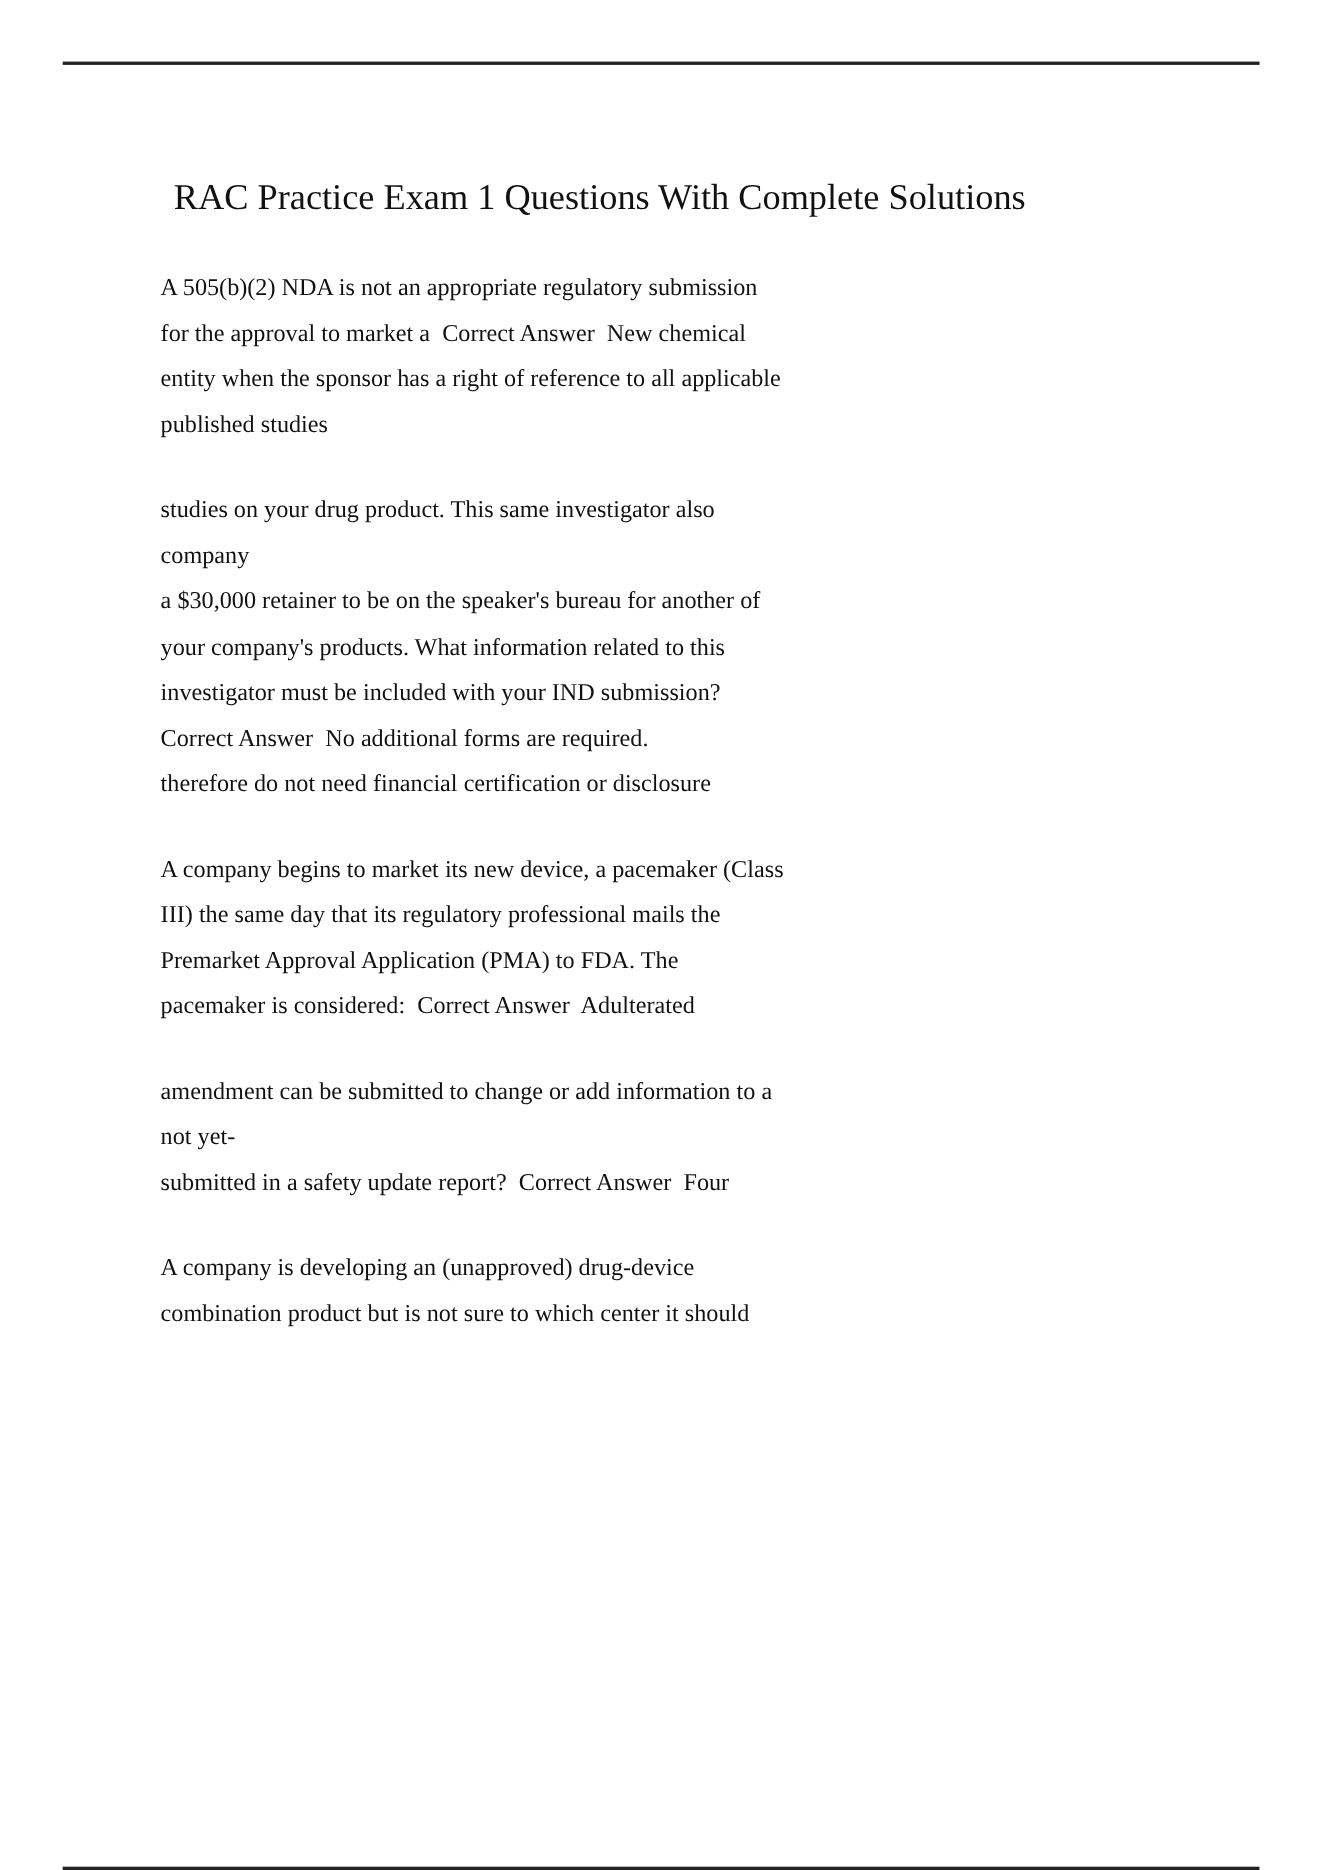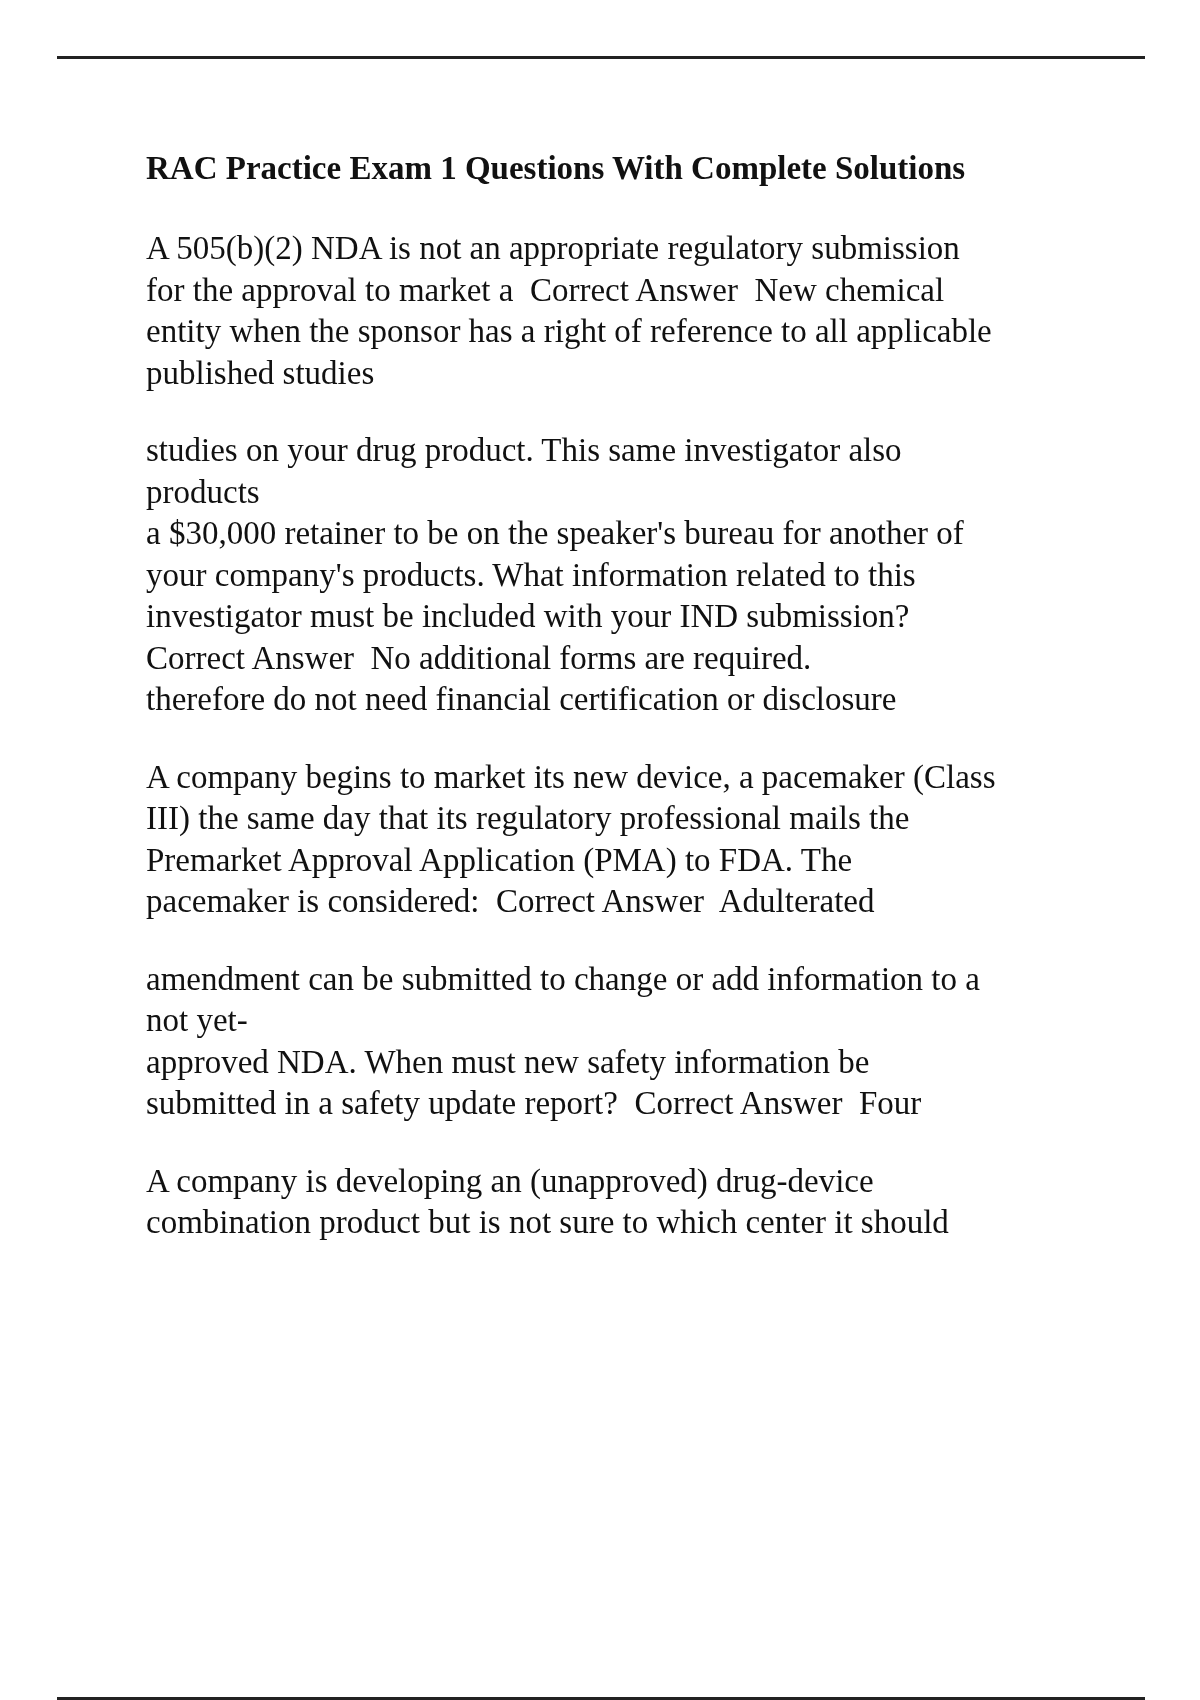--- a/index.html
+++ b/index.html
@@ -2,60 +2,59 @@
 <html><head>
   <meta charset="utf-8">
   <style>
     html, body { margin: 0; padding: 0; background: #ffffff; }
     body { width: 1200px; height: 1700px; position: relative; overflow: hidden;
            font-family: "Liberation Serif", serif; color: #111111; }
     .rule { position: absolute; left: 57px; width: 1088px; height: 3px; background: #222222; }
     .rule.top { top: 56px; }
     .rule.bottom { top: 1697px; }
     .content { position: absolute; left: 146px; top: 144px; width: 1000px; }
-    h1 { margin: 0; font-size: 33px; font-weight: bold; line-height: 48px; letter-spacing: 0; }
-    .entry { margin-top: 36px; font-size: 33px; line-height: 41.5px; }
+    h1 { margin: 12px; font-size: 33px; font-weight: normal; line-height: 48px; letter-spacing: 0; }
+    .entry { margin-top: 36px; font-size: 22px; line-height: 41.5px; }
     .line { display: block; white-space: pre; }
   </style>
 </head>
 <body>
 
 <div class="rule top"></div>
 
 <div class="content">
   <h1>RAC Practice Exam 1 Questions With Complete Solutions</h1>
 
   <div class="entry">
     <span class="line">A 505(b)(2) NDA is not an appropriate regulatory submission</span>
     <span class="line">for the approval to market a  Correct Answer  New chemical</span>
     <span class="line">entity when the sponsor has a right of reference to all applicable</span>
     <span class="line">published studies</span>
   </div>
 
   <div class="entry">
     <span class="line">studies on your drug product. This same investigator also</span>
-    <span class="line">products</span>
+    <span class="line">company</span>
     <span class="line">a $30,000 retainer to be on the speaker's bureau for another of</span>
     <span class="line">your company's products. What information related to this</span>
     <span class="line">investigator must be included with your IND submission?</span>
     <span class="line">Correct Answer  No additional forms are required.</span>
     <span class="line">therefore do not need financial certification or disclosure</span>
   </div>
 
   <div class="entry">
     <span class="line">A company begins to market its new device, a pacemaker (Class</span>
     <span class="line">III) the same day that its regulatory professional mails the</span>
     <span class="line">Premarket Approval Application (PMA) to FDA. The</span>
     <span class="line">pacemaker is considered:  Correct Answer  Adulterated</span>
   </div>
 
   <div class="entry">
     <span class="line">amendment can be submitted to change or add information to a</span>
     <span class="line">not yet-</span>
-    <span class="line">approved NDA. When must new safety information be</span>
     <span class="line">submitted in a safety update report?  Correct Answer  Four</span>
   </div>
 
   <div class="entry">
     <span class="line">A company is developing an (unapproved) drug-device</span>
     <span class="line">combination product but is not sure to which center it should</span>
   </div>
 </div>
 
 <div class="rule bottom"></div>

